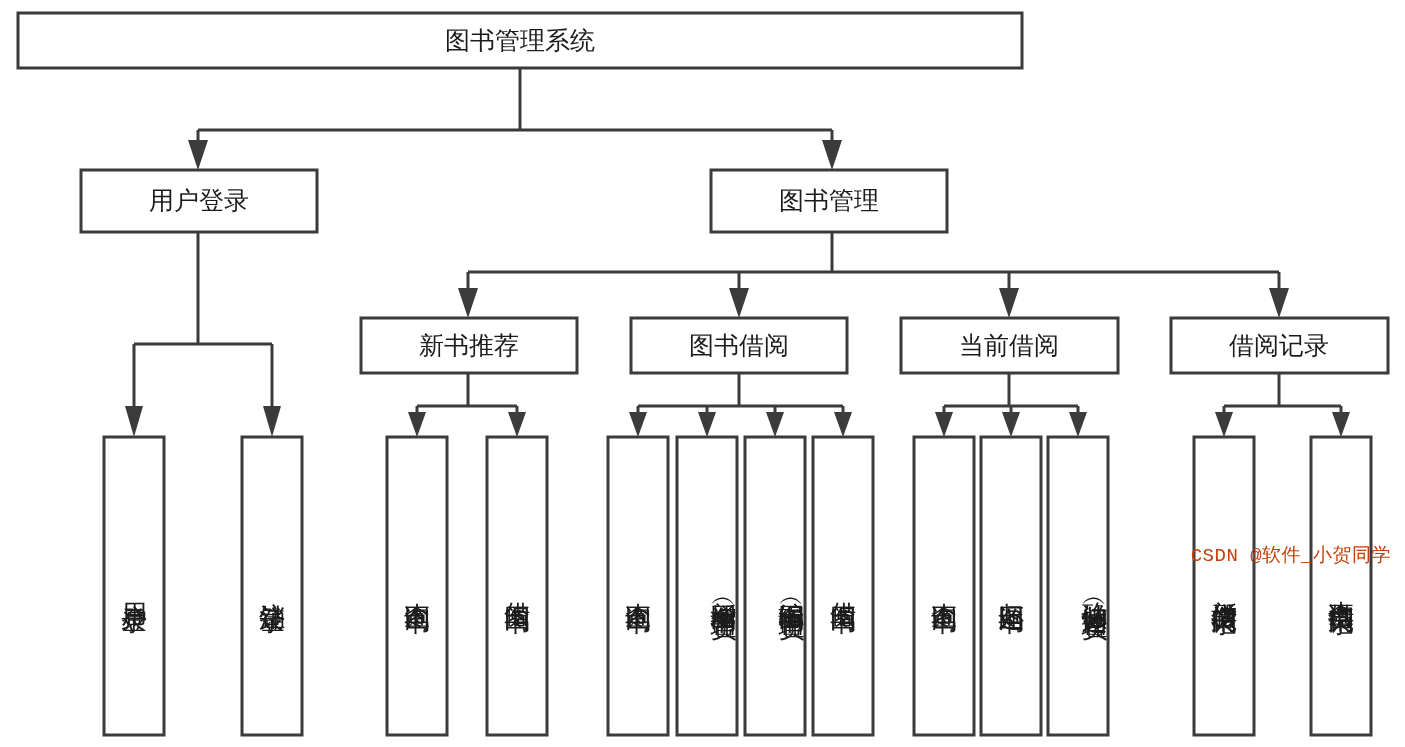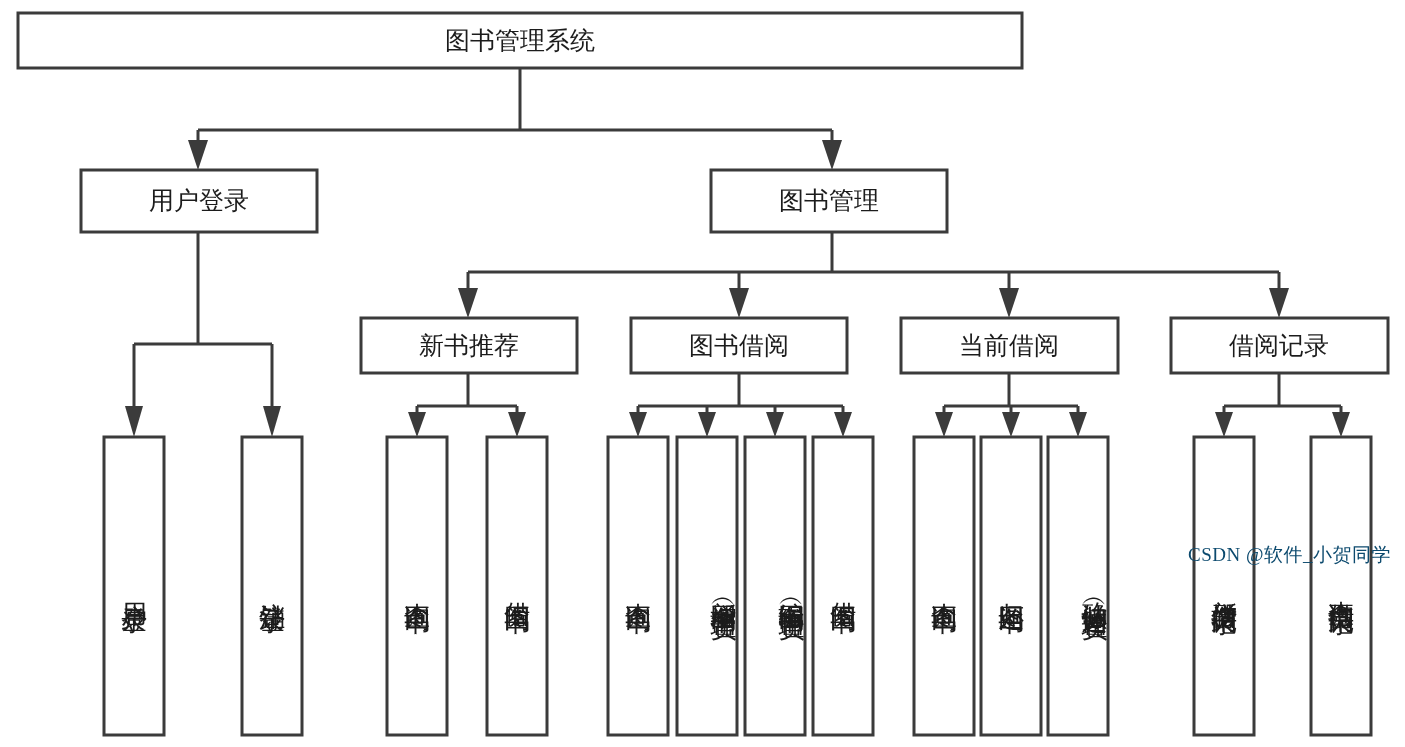--- a/index.html
+++ b/index.html
@@ -60,23 +60,23 @@
     display: flex;
     align-items: center;
     justify-content: center;
     white-space: nowrap;
     pointer-events: none;
   }
   .watermark {
     position: absolute;
     right: 14px;
     bottom: 6px;
-    font-family: Liberation Serif, serif;
+    font-family: Liberation Mono, monospace;
     font-size: 19px;
-    color: #0c4a6e;
+    color: #c2410c;
     letter-spacing: 0.5px;
     white-space: nowrap;
   }
 </style>
 </head>
 <body>
 
 <div id="diagram-root">
 
   <svg class="diagram" viewBox="0 0 1405 747">

